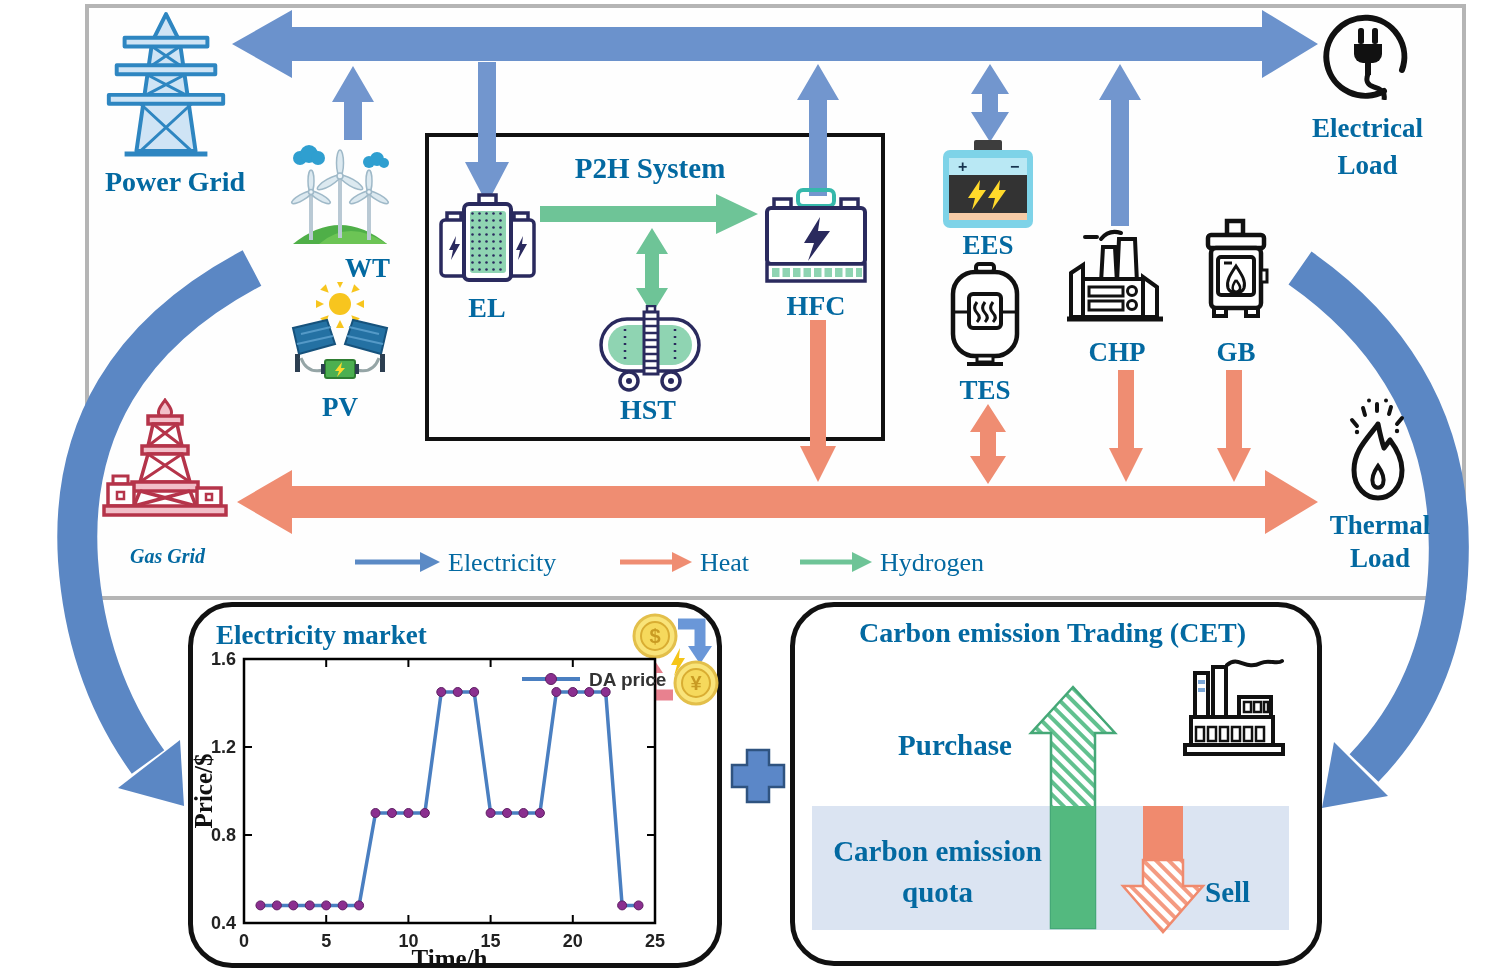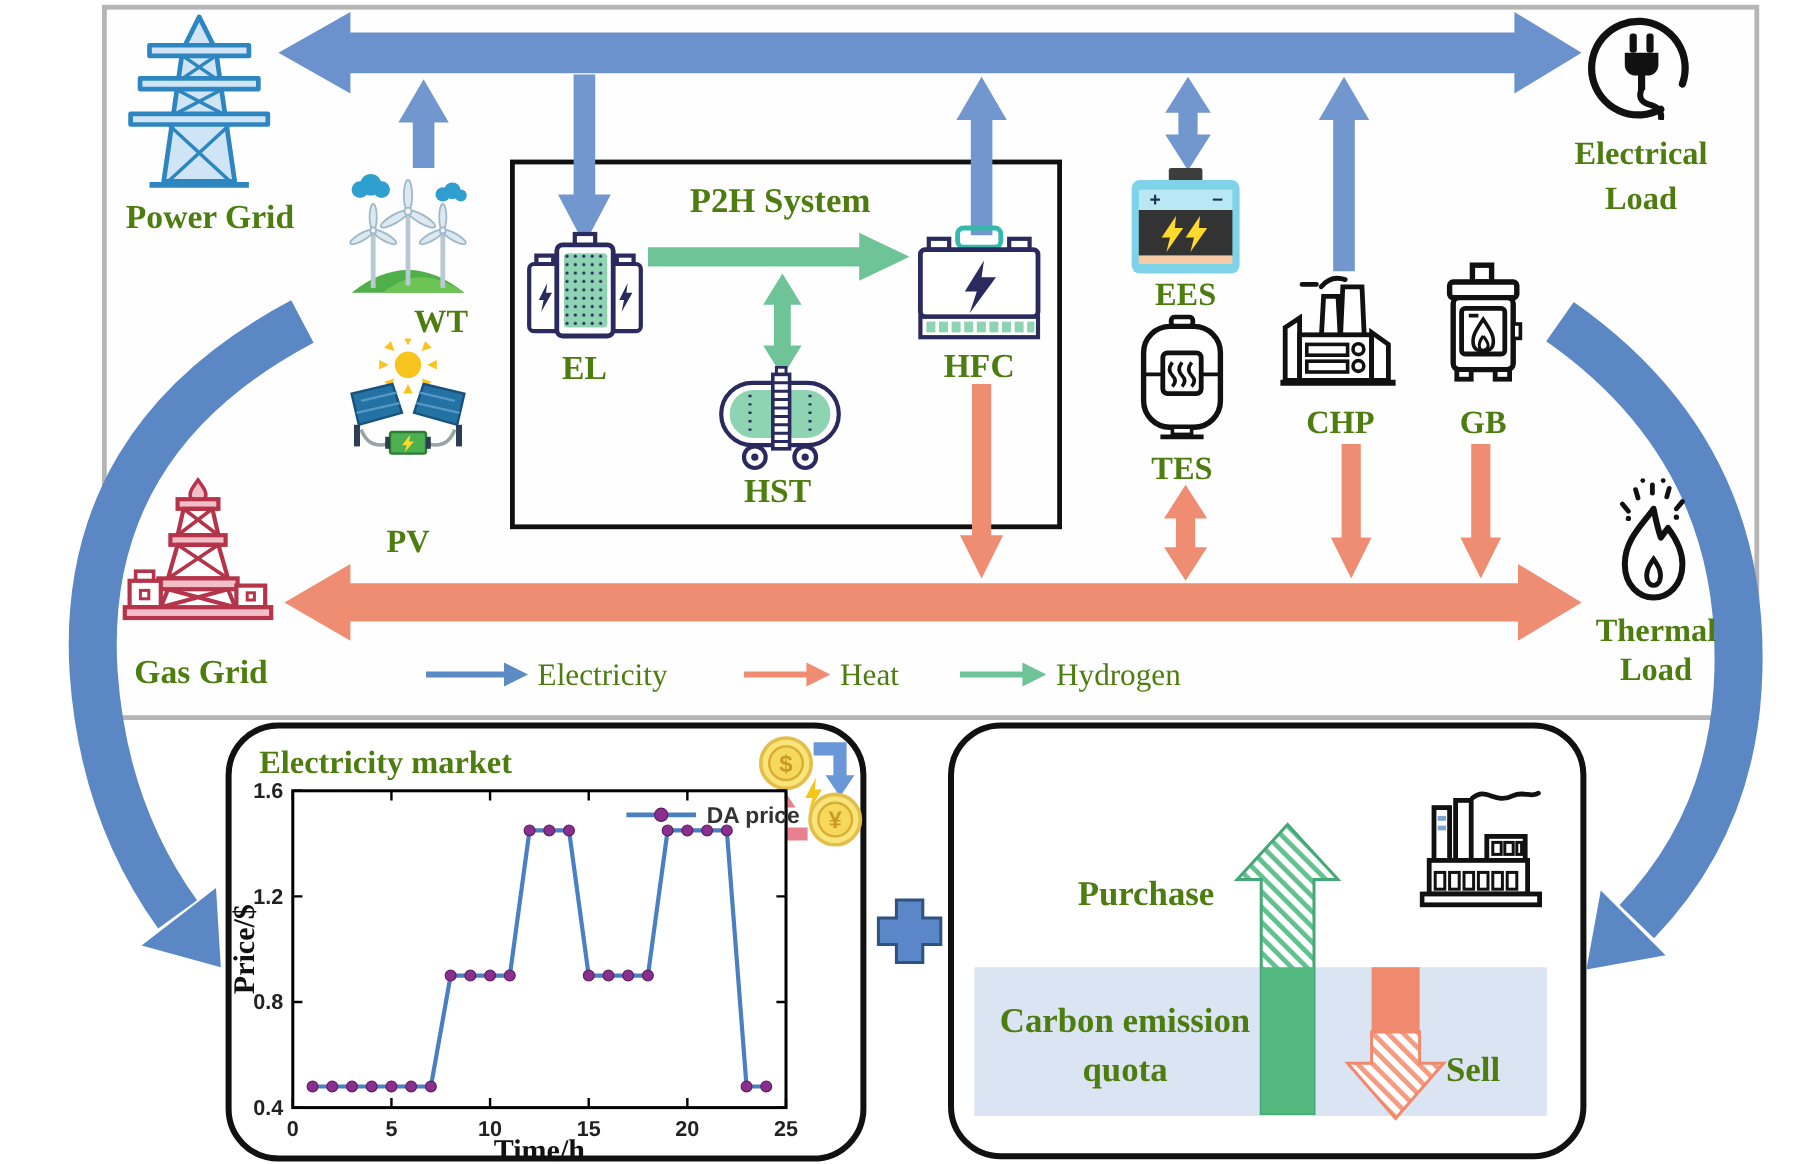--- a/index.html
+++ b/index.html
@@ -4,21 +4,21 @@
 <style>
   html,body{margin:0;padding:0;background:#fff;}
   #canvas{position:relative;width:1505px;height:970px;background:#fff;overflow:hidden;
           font-family:"Liberation Serif",serif;}
   .box{position:absolute;z-index:2;background:transparent;}
   #main-box{left:85px;top:4px;width:1373px;height:588px;border:4px solid #b5b5b5;background:#fefefe;}
   #p2h-box{left:425px;top:133px;width:452px;height:300px;border:4px solid #111;}
   #em-box{left:188px;top:602px;width:524px;height:356px;border:5px solid #111;border-radius:44px;background:#fff;}
   #cet-box{left:790px;top:602px;width:522px;height:354px;border:5px solid #111;border-radius:44px;background:#fff;}
   #quota-band{left:812px;top:806px;width:477px;height:124px;background:#dbe4f2;z-index:2;}
-  .lbl{position:absolute;z-index:4;font-weight:bold;color:#4d7c0f;text-align:center;white-space:nowrap;}
+  .lbl{position:absolute;z-index:4;font-weight:bold;color:#0369a1;text-align:center;white-space:nowrap;}
   .flow-lbl{font-weight:normal;}
   .icon{position:absolute;z-index:4;}
   .icon svg{width:100%;height:100%;display:block;}
   #arrows{position:absolute;left:0;top:0;width:1505px;height:970px;z-index:3;pointer-events:none;}
   #chart-wrap{position:absolute;left:192px;top:643px;width:515px;height:325px;z-index:4;}
   #chart-wrap svg{width:100%;height:100%;display:block;}
   .tick-lbl{font-family:"Liberation Sans",sans-serif;font-weight:bold;font-size:18px;fill:#222;}
   .ax-lbl{font-family:"Liberation Serif",serif;font-weight:bold;font-size:25px;fill:#111;}
   .leg-lbl{font-family:"Liberation Sans",sans-serif;font-weight:bold;font-size:19px;fill:#333;}
   .coin-glyph{font-family:"Liberation Sans",sans-serif;font-weight:bold;font-size:20px;fill:#c99b23;}
@@ -391,32 +391,32 @@
     <g>
       <rect x="1143" y="806" width="40" height="54" fill="#f08a6e"></rect>
       <path d="M1143,860 L1143,886 L1123,886 L1163,932 L1203,886 L1183,886 L1183,860 Z" fill="url(#ho)" stroke="#f08a6e" stroke-width="2.5"></path>
     </g>
   </svg>
 
   <div class="lbl" style="left:85px;top:166px;width:180px;font-size:28px;">Power Grid</div>
   <div class="lbl" style="left:1295px;top:113px;width:145px;font-size:27px;">Electrical</div>
   <div class="lbl" style="left:1295px;top:150px;width:145px;font-size:27px;">Load</div>
   <div class="lbl" style="left:290px;top:253px;width:100px;font-size:27px;text-align:right;">WT</div>
-  <div class="lbl" style="left:290px;top:392px;width:100px;font-size:27px;margin-top:44px;">PV</div>
+  <div class="lbl" style="left:290px;top:392px;width:100px;font-size:27px;">PV</div>
   <div class="lbl" style="left:500px;top:152px;width:300px;font-size:29px;">P2H System</div>
   <div class="lbl" style="left:437px;top:292px;width:100px;font-size:28px;">EL</div>
   <div class="lbl" style="left:598px;top:394px;width:100px;font-size:28px;">HST</div>
   <div class="lbl" style="left:766px;top:290px;width:100px;font-size:28px;">HFC</div>
   <div class="lbl" style="left:938px;top:230px;width:100px;font-size:27px;">EES</div>
   <div class="lbl" style="left:935px;top:375px;width:100px;font-size:27px;">TES</div>
   <div class="lbl" style="left:1067px;top:337px;width:100px;font-size:27px;">CHP</div>
   <div class="lbl" style="left:1186px;top:337px;width:100px;font-size:27px;text-align:center;">GB</div>
   <div class="lbl" style="left:1310px;top:510px;width:140px;font-size:27px;">Thermal</div>
   <div class="lbl" style="left:1310px;top:543px;width:140px;font-size:27px;">Load</div>
-  <div class="lbl" style="left:85px;top:545px;width:165px;font-size:28px;">Gas Grid</div>
+  <div class="lbl" style="left:85px;top:545px;width:165px;font-size:20px;font-style:italic;">Gas Grid</div>
 
   <div class="lbl flow-lbl" style="left:448px;top:548px;font-size:26px;text-align:right;">Electricity</div>
   <div class="lbl flow-lbl" style="left:700px;top:548px;font-size:26px;text-align:center;">Heat</div>
   <div class="lbl flow-lbl" style="left:880px;top:548px;font-size:26px;text-align:left;">Hydrogen</div>
 
   <div class="lbl" style="left:216px;top:620px;font-size:27px;text-align:right;">Electricity market</div>
   <div id="chart-wrap">
     <svg id="chart-svg" viewBox="0 0 515 325">
         <rect x="52" y="16" width="411" height="264" fill="#fff" stroke="#000" stroke-width="2.5"></rect>
         <g>
@@ -481,18 +481,19 @@
           <circle cx="446.56" cy="262.40000000000003" r="4.5" fill="#8b2f8f" stroke="#5e1f63" stroke-width="1"></circle>
         </g>
         <g>
           <line x1="330" y1="36" x2="388" y2="36" stroke="#4a7fc1" stroke-width="4"></line>
           <circle cx="359" cy="36" r="5.5" fill="#8b2f8f" stroke="#5e1f63" stroke-width="1"></circle>
           <text x="397" y="43" class="leg-lbl">DA price</text>
         </g>
       </svg>
   </div>
 
+  <div class="lbl" style="left:795px;top:617px;width:515px;font-size:28px;">Carbon emission Trading (CET)</div>
   <div class="lbl" style="left:880px;top:729px;width:150px;font-size:29px;">Purchase</div>
   <div class="lbl" style="left:1205px;top:876px;width:80px;font-size:29px;text-align:left;">Sell</div>
   <div class="lbl" style="left:810px;top:831px;width:255px;font-size:29px;line-height:41px;">Carbon emission</div>
   <div class="lbl" style="left:810px;top:872px;width:255px;font-size:29px;line-height:41px;">quota</div>
 
 </div>
 
 </body></html>

